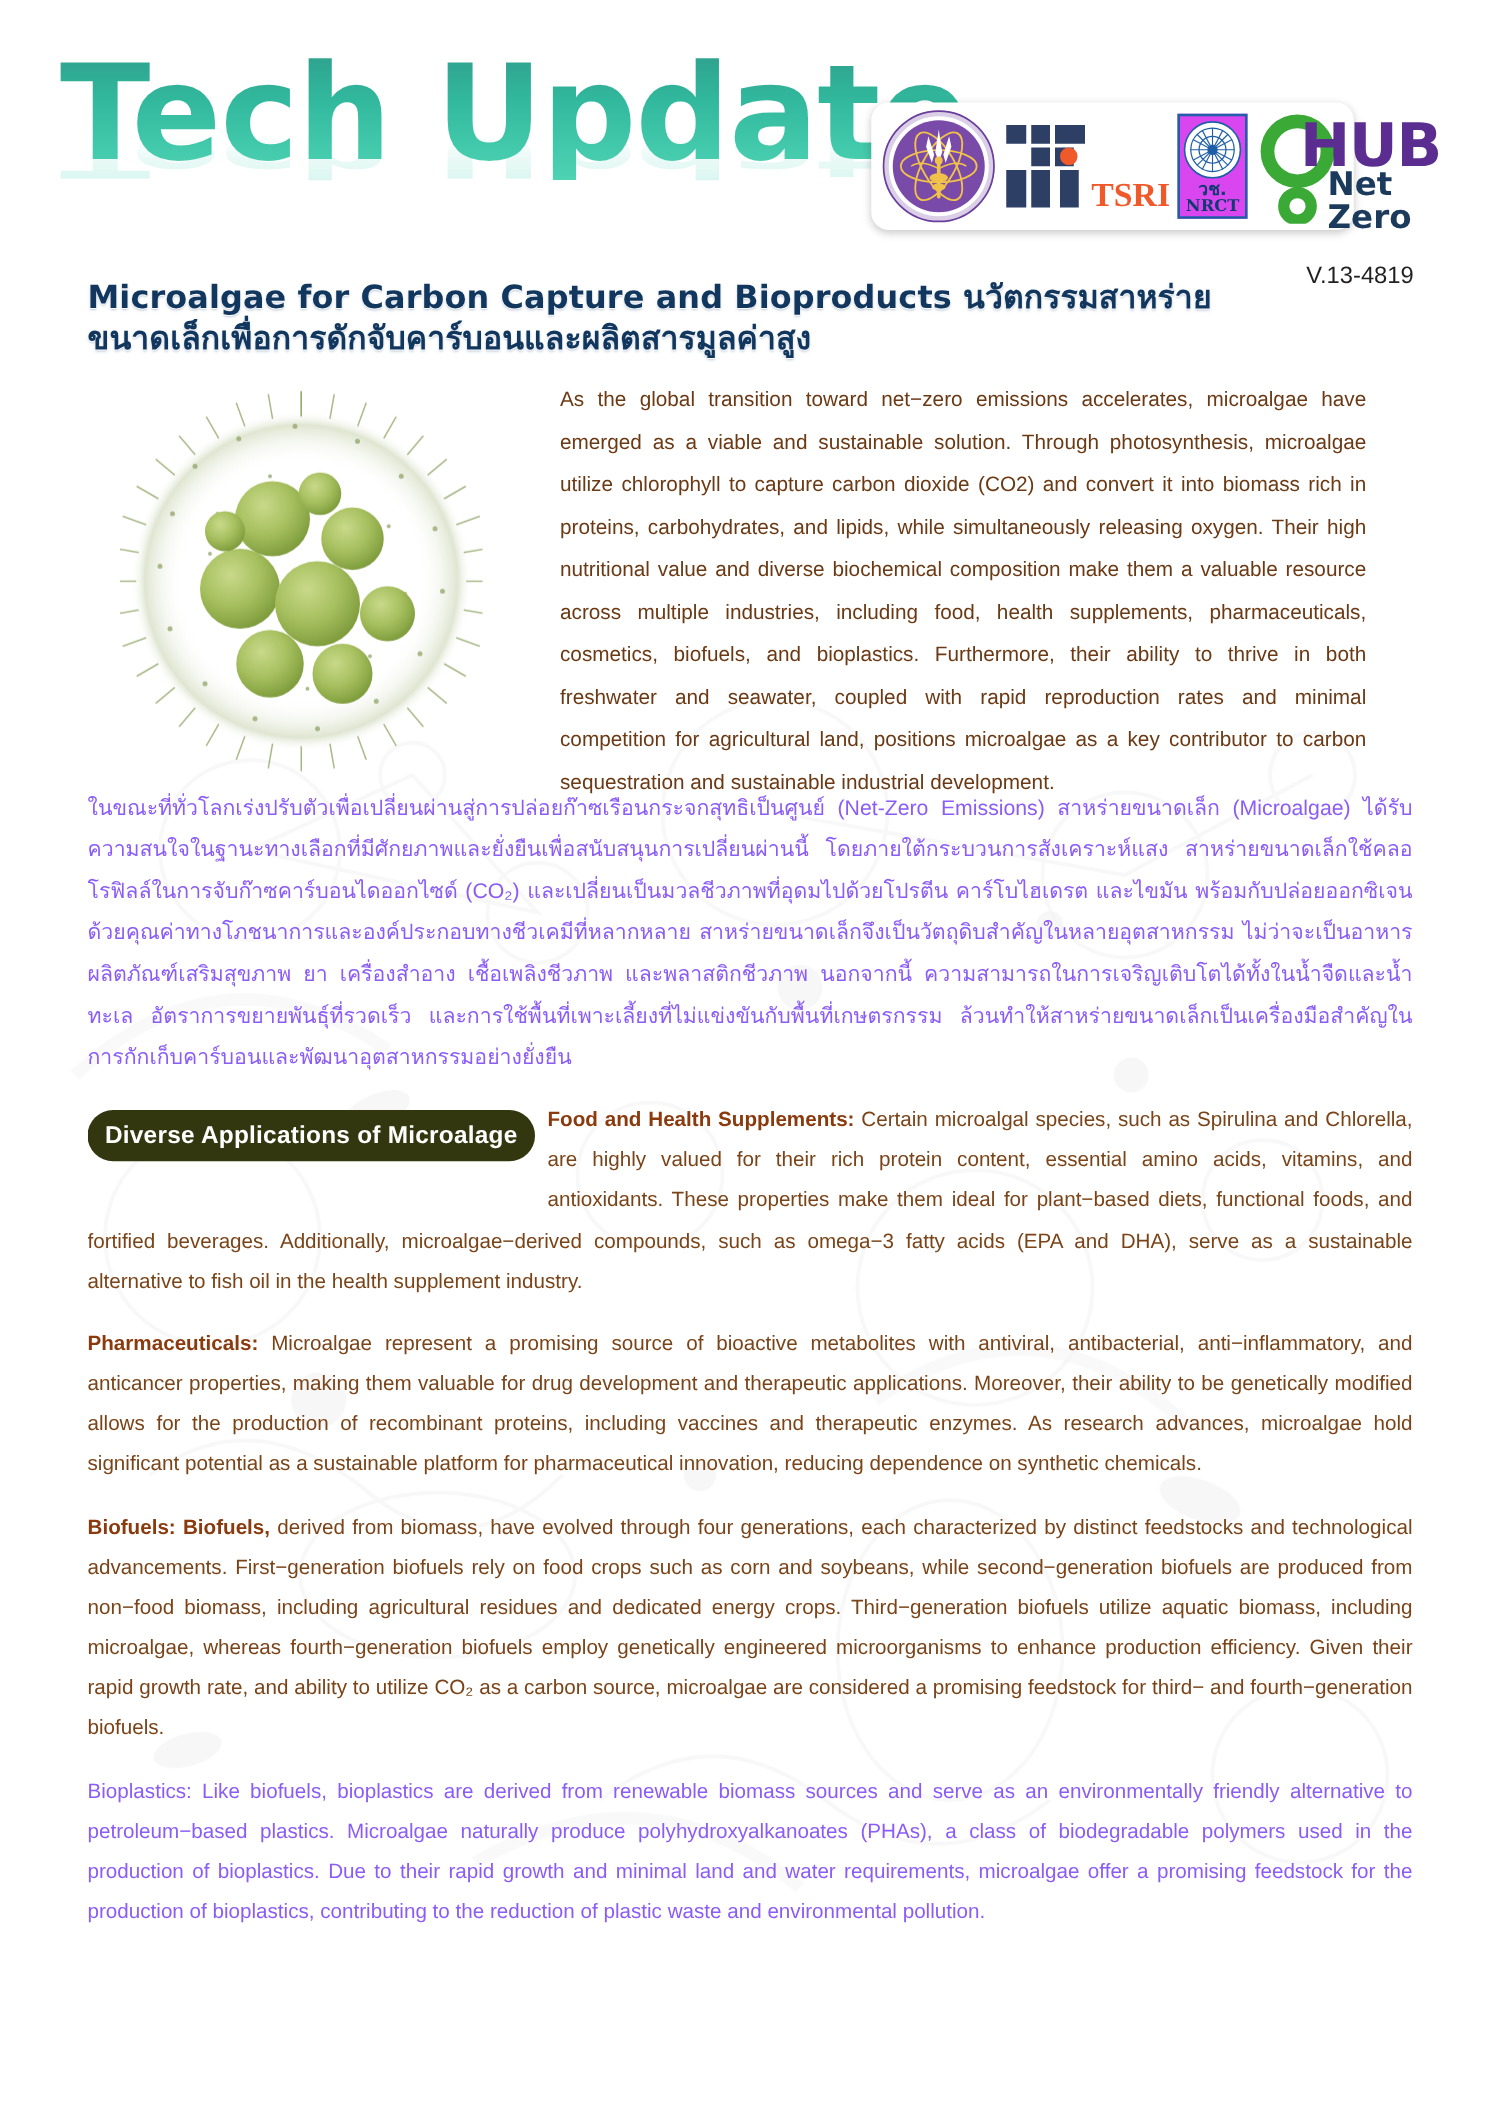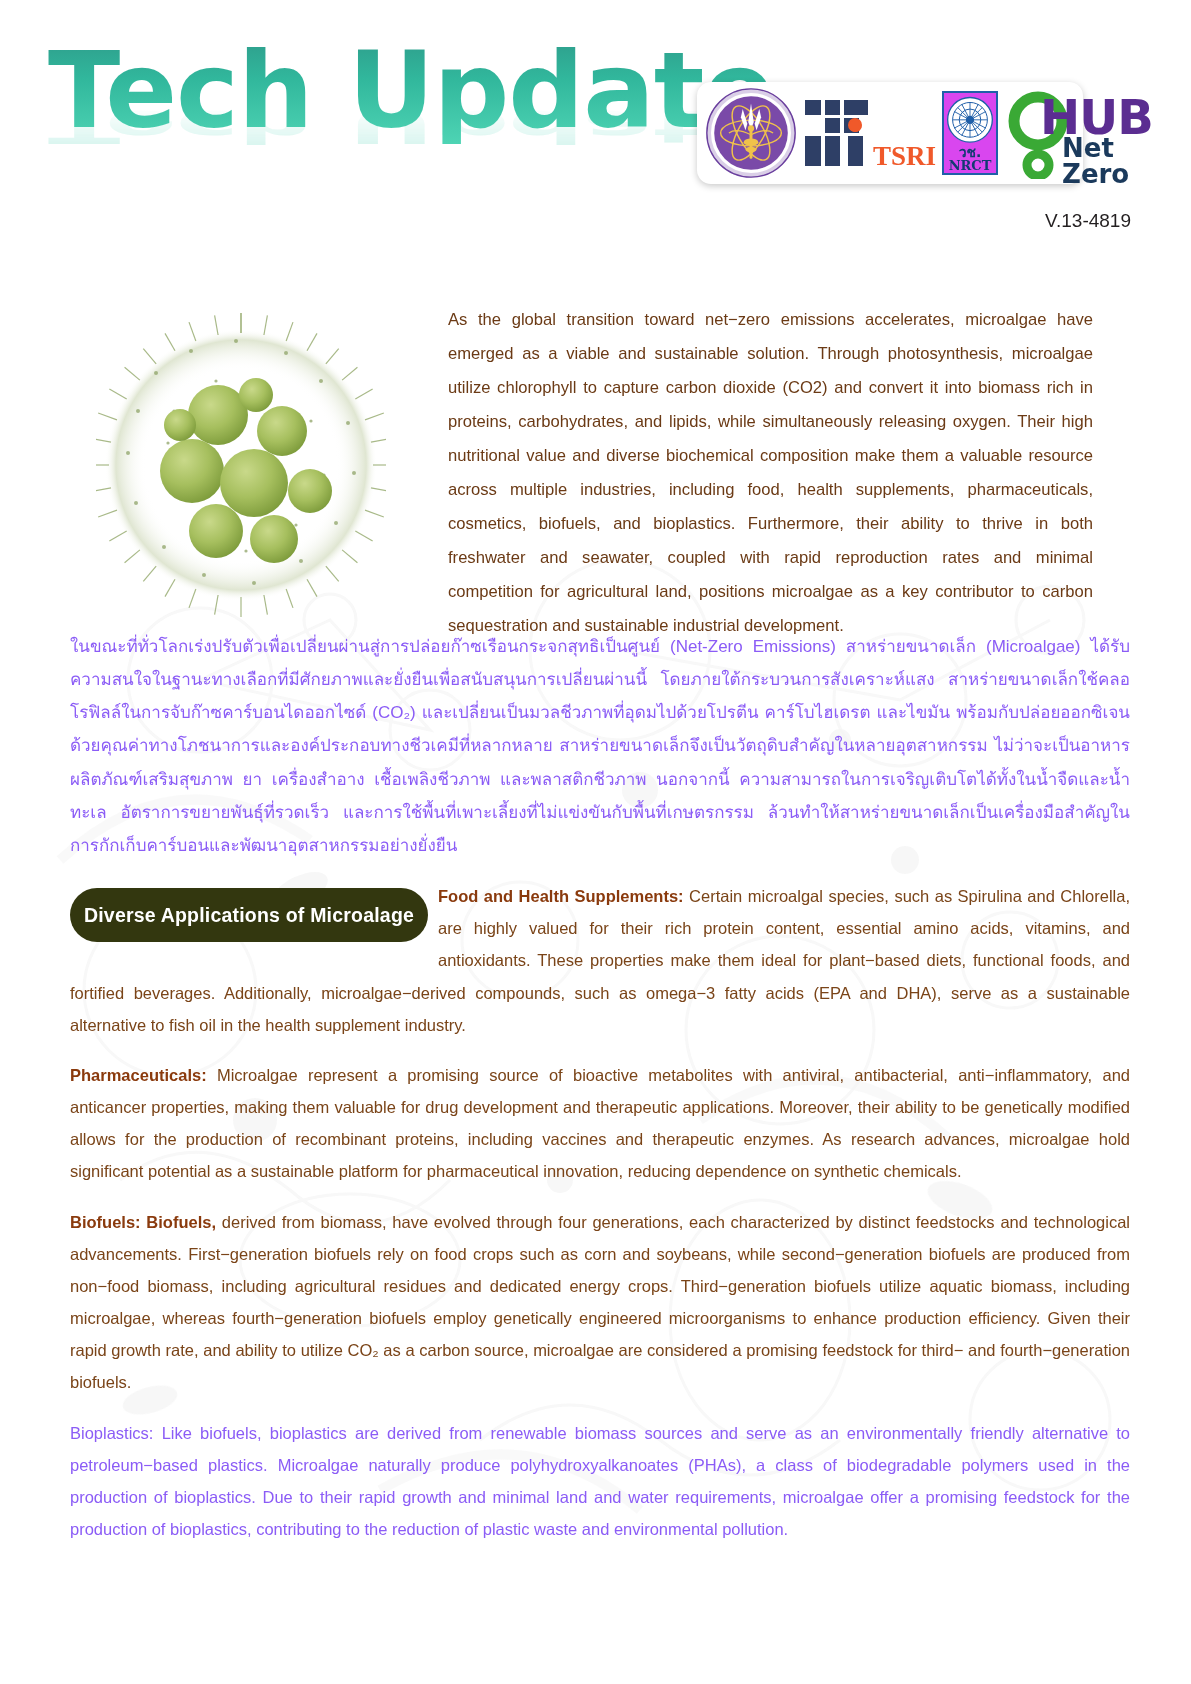--- a/index.html
+++ b/index.html
@@ -184,21 +184,21 @@
     font-size: 17px;
     line-height: 1.95;
     color: #8b5cf6;
     text-align: justify;
   }
 
   
   .badge {
     position: absolute;
     left: 70px; top: 888px;
-    width: 358px; height: 54px;
+    width: 358px; height: 41px;
     background: #33370f;
     border-radius: 27px;
     display: flex;
     align-items: center;
     justify-content: center;
   }
   .badge-label {
     font-family: "Liberation Sans", sans-serif;
     font-weight: bold;
     font-size: 19.5px;
@@ -348,20 +348,21 @@
           <circle cx="34" cy="34" r="24" fill="none" stroke="#3aa935" stroke-width="11"></circle>
           <circle cx="34" cy="78" r="11" fill="none" stroke="#3aa935" stroke-width="9"></circle>
         </svg>
         <span class="hub-text">HUB</span>
         <span class="netzero-text">Net Zero</span>
       </span>
     </div>
   </div>
 
   <div class="version">V.13-4819</div>
+  <div class="doc-title">Microalgae for Carbon Capture and Bioproducts นวัตกรรมสาหร่ายขนาดเล็กเพื่อการดักจับคาร์บอนและผลิตสารมูลค่าสูง</div>
 
   <svg class="intro-img" viewBox="0 0 290 320">
     <defs>
       <radialGradient id="cellg" cx="38%" cy="33%" r="70%">
         <stop offset="0%" stop-color="#c9d98a"></stop>
         <stop offset="55%" stop-color="#a6bf5e"></stop>
         <stop offset="100%" stop-color="#7e9c3c"></stop>
       </radialGradient>
       <radialGradient id="halo" cx="50%" cy="50%" r="50%">
         <stop offset="70%" stop-color="#ffffff" stop-opacity="0"></stop>

